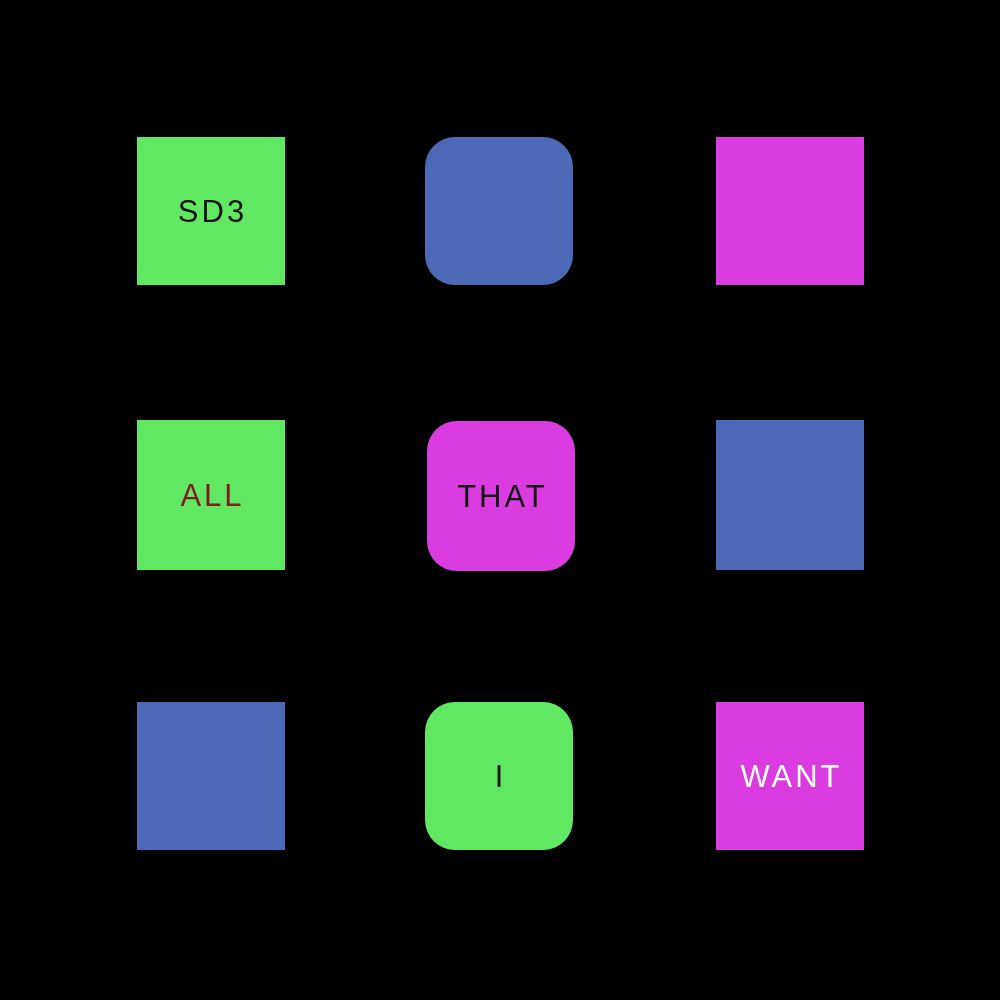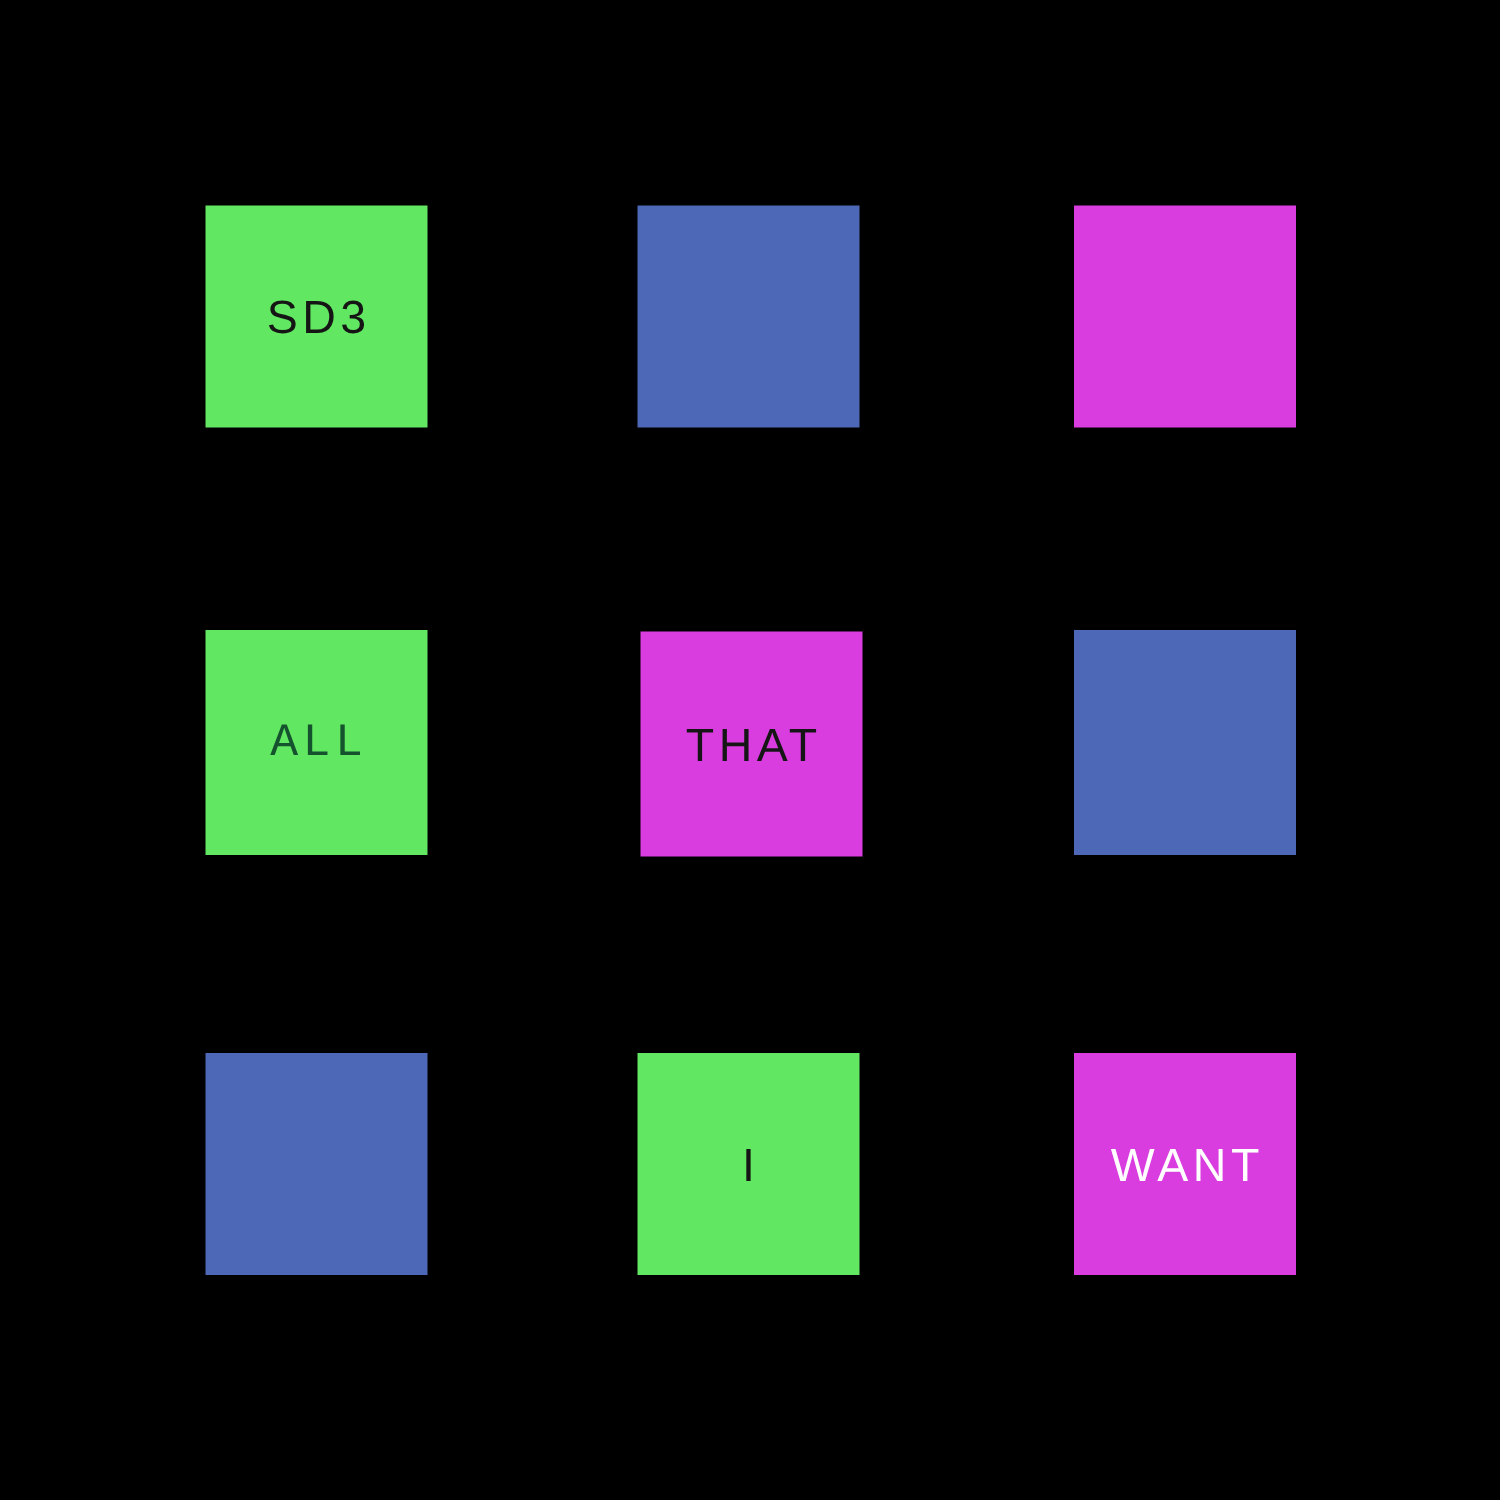--- a/index.html
+++ b/index.html
@@ -35,21 +35,21 @@
     letter-spacing: 3px;
     text-indent: 3px; 
     line-height: 1;
     user-select: none;
   }
   
   .r1 { top: 137px; }
   .r2 { top: 420px; height: 150px; }
   .r3 { top: 702px; }
   .c1 { left: 137px; }
-  .c2 { left: 425px; }
+  .c2 { left: 425px; border-radius: 30px; }
   .c3 { left: 716px; }
   .r2.c2 { left: 427px; top: 421px; }
 </style>
 </head>
 <body style="background: rgb(0, 0, 0);">
 
 <div class="cover">
 
   <div class="tile r1 c1" style="background: rgb(97, 231, 97);">
     <span class="tile-label" style="color: rgb(21, 21, 21);">SD3</span>
@@ -57,21 +57,21 @@
 
   <div class="tile r1 c2" style="background: rgb(76, 104, 183);">
     <span class="tile-label" style="color: rgb(21, 21, 21);"></span>
   </div>
 
   <div class="tile r1 c3" style="background: rgb(217, 60, 223);">
     <span class="tile-label" style="color: rgb(21, 21, 21);"></span>
   </div>
 
   <div class="tile r2 c1" style="background: rgb(97, 231, 97);">
-    <span class="tile-label" style="color: #14532d; font-family: Liberation Mono, monospace;">ALL</span>
+    <span class="tile-label" style="color: #7f1d1d;">ALL</span>
   </div>
 
   <div class="tile r2 c2" style="background: rgb(217, 60, 223);">
     <span class="tile-label" style="color: rgb(21, 21, 21);">THAT</span>
   </div>
 
   <div class="tile r2 c3" style="background: rgb(76, 104, 183);">
     <span class="tile-label" style="color: rgb(21, 21, 21);"></span>
   </div>
 

